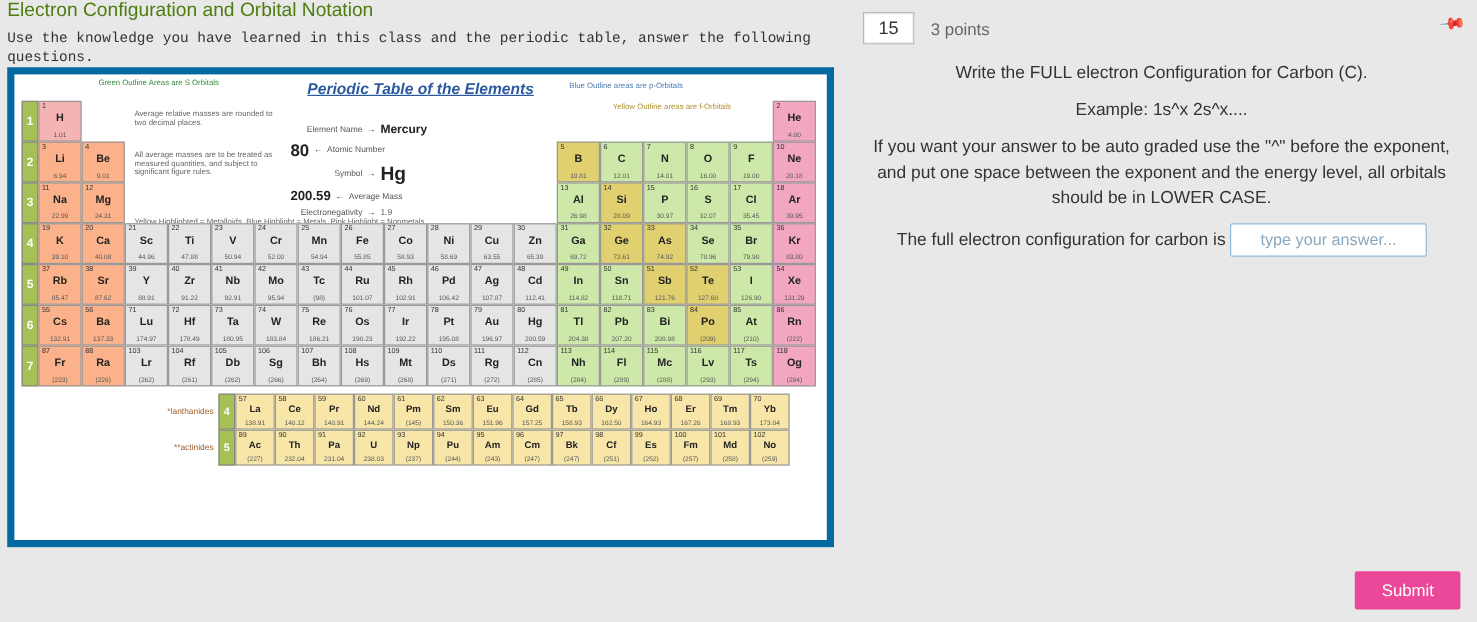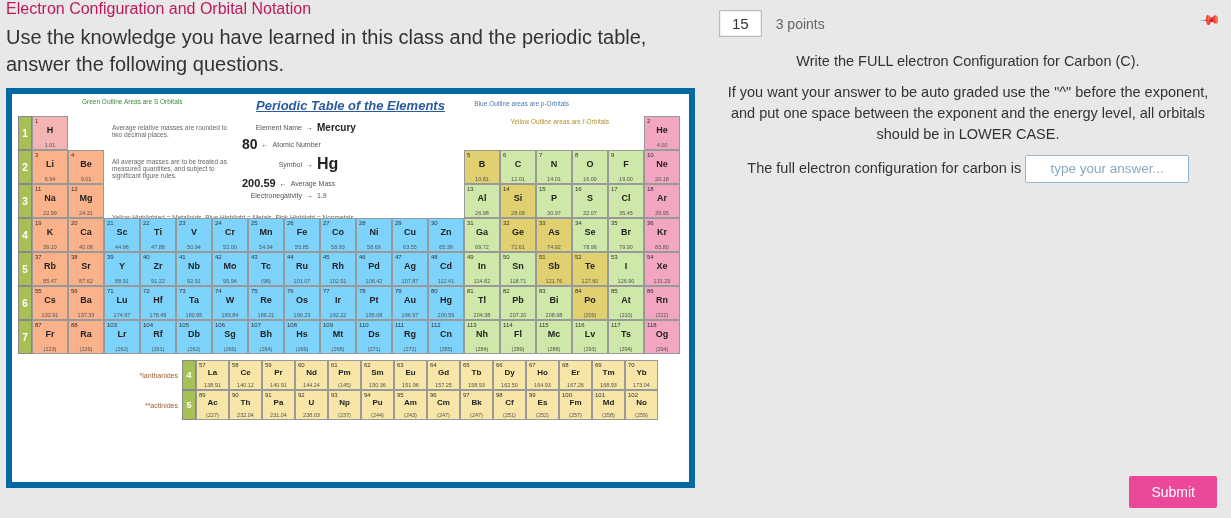--- a/index.html
+++ b/index.html
@@ -21,50 +21,50 @@
     padding: 0 10px 10px 6px;
     background: #e8e8e8;
   }
   .right-col {
     flex: 1;
     padding: 10px 14px;
     position: relative;
   }
   .title-bar {
     font-size: 16px;
-    color: #be185d;
+    color: #4d7c0f;
     font-weight: 500;
     margin-bottom: 6px;
   }
   .instructions {
-    font-size: 20px;
+    font-size: 12px;
     color: #333;
     line-height: 1.35;
-    margin-bottom: 10px;
+    font-family: Liberation Mono, monospace;
   }
   .pt-wrap {
     background: #fff;
     border: 6px solid #0369a1;
     padding: 4px 6px 6px 6px;
     height: 400px;
     position: relative;
     overflow: hidden;
   }
   .pt-title {
     text-align: center;
     font-style: italic;
     font-weight: 600;
     color: #2b5aa0;
     font-size: 13px;
     text-decoration: underline;
     margin-bottom: 2px;
   }
   .legend {
     position: absolute;
-    top: 26px;
+    top: 39px;
     left: 230px;
     width: 220px;
     font-size: 7px;
     color: #444;
     line-height: 1.3;
   }
   .legend .row { display:flex; align-items:center; gap:4px; margin:1px 0;}
   .legend .lab { min-width:60px; text-align:right; color:#555; }
   .legend .arrow { color:#333; }
   .legend .val { font-weight:600; font-size:10px; color:#222;}
@@ -102,21 +102,21 @@
     color:#fff;
     display:flex;
     align-items:center;
     justify-content:center;
     font-size:10px;
     font-weight:600;
     border:0.5px solid #888;
   }
   .s-block { background:#fbb28a;padding-left:28px; }
   .p-block { background:#cde8a8; }
-  .d-block { background:#7dd3fc;padding-left:27px; }
+  .d-block { background:#e5e5e5;padding-left:27px; }
   .f-block { background:#f7e6a8; }
   .noble   { background:#f2a6c2; }
   .h-cell  { background:#f5b4b4; }
   .metalloid { background:#e0d070; }
   .f-series { margin-top:6px; }
   .f-label {
     width:60px; font-size:7px; color:#a06030; display:flex; align-items:center; justify-content:flex-end; padding-right:4px;
   }
   .f-row { display:flex; height:30px; margin-left:104px;}
   .f-row .cell { width:33px; height:30px;}
@@ -881,20 +881,21 @@
   </div>
 
   <div class="right-col">
     <span class="pin-icon">📌</span>
     <div class="points-row">
       <span class="q-num">15</span>
       <span class="points-text">3 points</span>
     </div>
     <div class="q-body">
       <p>Write the FULL electron Configuration for Carbon (C).</p>
+      <p>Example:  1s^x 2s^x....</p>
       <p>If you want your answer to be auto graded use the "^" before the exponent, and put one space between the exponent and the energy level, all orbitals should be in LOWER CASE.</p>
       <p class="ans-row">
         <span>The full electron configuration for carbon is</span>
         <span class="ans-input" title="type your answer...">type your answer...</span>
       </p>
     </div>
     <button class="submit-btn">Submit</button>
   </div>
 </div>
 

